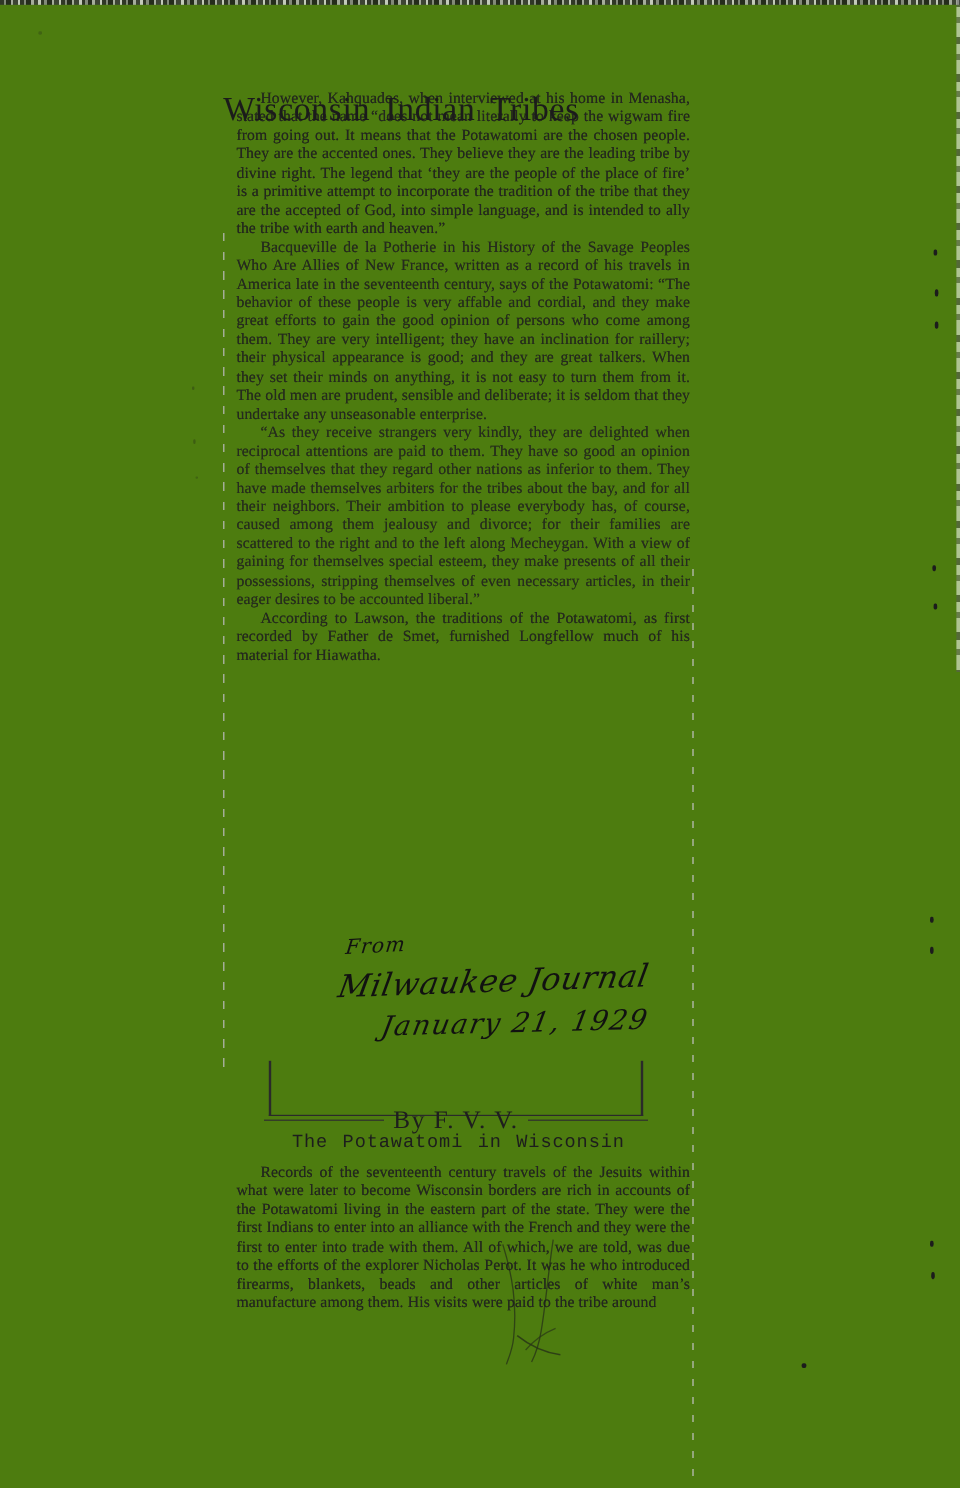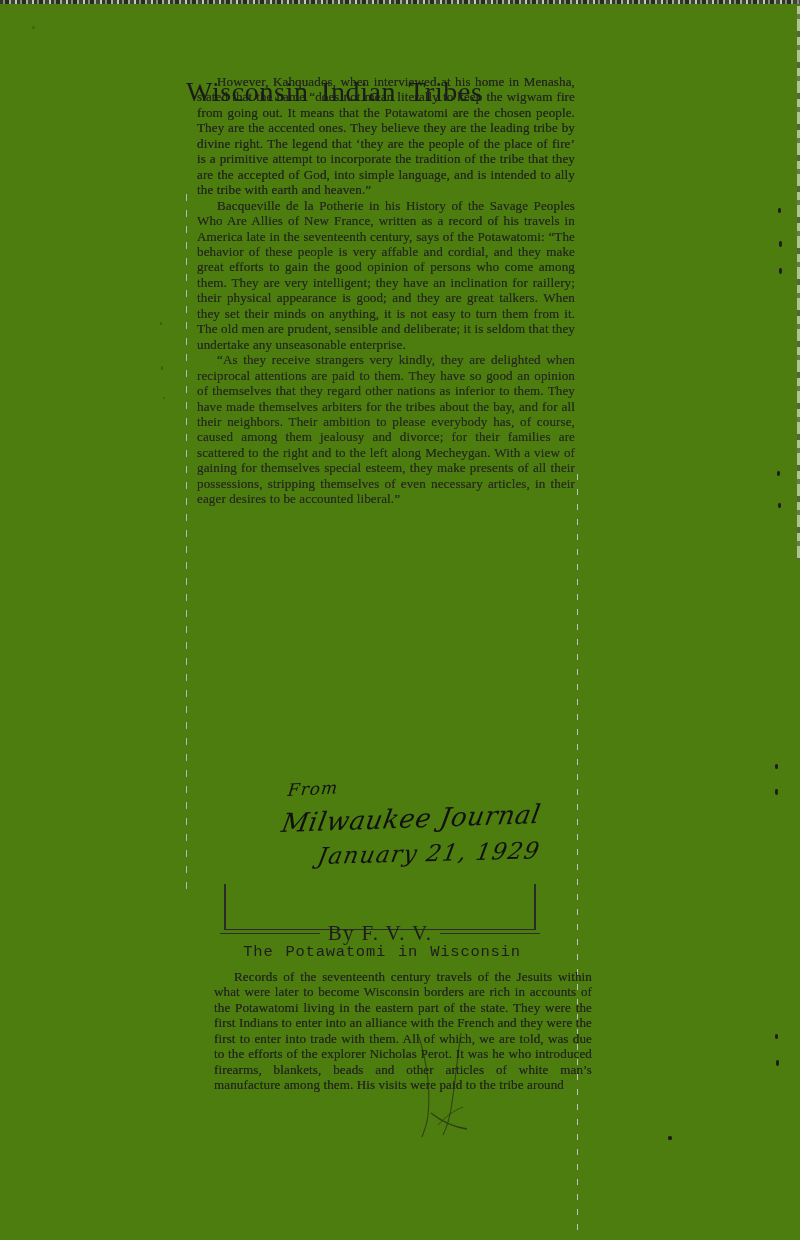--- a/index.html
+++ b/index.html
@@ -100,21 +100,21 @@
     
     text-shadow: 0 0 .45px rgba(0,0,0,.55);
   }
   
   .fade-1 { opacity: .97; }
   .fade-2 { opacity: .93; }
   .fade-3 { opacity: .90; }
   .fade-4 { opacity: .95; }
 
   #col-top   { position: absolute; left: 11px; top: 0px;   width: 378px; }
-  #col-lower { position: absolute; left: 28px; top: 895px; width: 378px; font-family: Liberation Serif, serif; }
+  #col-lower { position: absolute; left: 11px; top: 895px; width: 378px; font-family: Liberation Serif, serif; }
 
   
   #handwriting {
     position: absolute;
     left: 96px;
     top: 706px;
     width: 290px;
     color: #111;
     font-family: "DejaVu Serif", serif;
     font-style: italic;
@@ -230,20 +230,21 @@
 
   <div id="clipping">
 
     <div id="clip-rule-left"></div>
     <div id="clip-rule-right"></div>
 
     <div id="col-top" class="article-body">
       <p class="fade-1">However, Kahquados, when interviewed at his home in Menasha, stated that the name “does not mean literally to keep the wigwam fire from going out. It means that the Potawatomi are the chosen people. They are the accented ones. They believe they are the leading tribe by divine right. The legend that ‘they are the people of the place of fire’ is a primitive attempt to incorporate the tradition of the tribe that they are the accepted of God, into simple language, and is intended to ally the tribe with earth and heaven.”</p>
       <p class="fade-2">Bacqueville de la Potherie in his History of the Savage Peoples Who Are Allies of New France, written as a record of his travels in America late in the seventeenth century, says of the Potawatomi: “The behavior of these people is very affable and cordial, and they make great efforts to gain the good opinion of persons who come among them. They are very intelligent; they have an inclination for raillery; their physical appearance is good; and they are great talkers. When they set their minds on anything, it is not easy to turn them from it. The old men are prudent, sensible and deliberate; it is seldom that they undertake any unseasonable enterprise.</p>
       <p class="fade-3">“As they receive strangers very kindly, they are delighted when reciprocal attentions are paid to them. They have so good an opinion of themselves that they regard other nations as inferior to them. They have made themselves arbiters for the tribes about the bay, and for all their neighbors. Their ambition to please everybody has, of course, caused among them jealousy and divorce; for their families are scattered to the right and to the left along Mecheygan. With a view of gaining for themselves special esteem, they make presents of all their possessions, stripping themselves of even necessary articles, in their eager desires to be accounted liberal.”</p>
+      <p class="fade-4">According to Lawson, the traditions of the Potawatomi, as first recorded by Father de Smet, furnished Longfellow much of his material for Hiawatha.</p>
     </div>
 
     <div id="handwriting">
       <div class="hw-line" id="hw-from">From</div>
       <div class="hw-line" id="hw-source">Milwaukee Journal</div>
       <div class="hw-line" id="hw-date">January 21, 1929</div>
     </div>
 
     <div id="headline-box"></div>
     <div id="headline-title">Wisconsin Indian Tribes</div>

